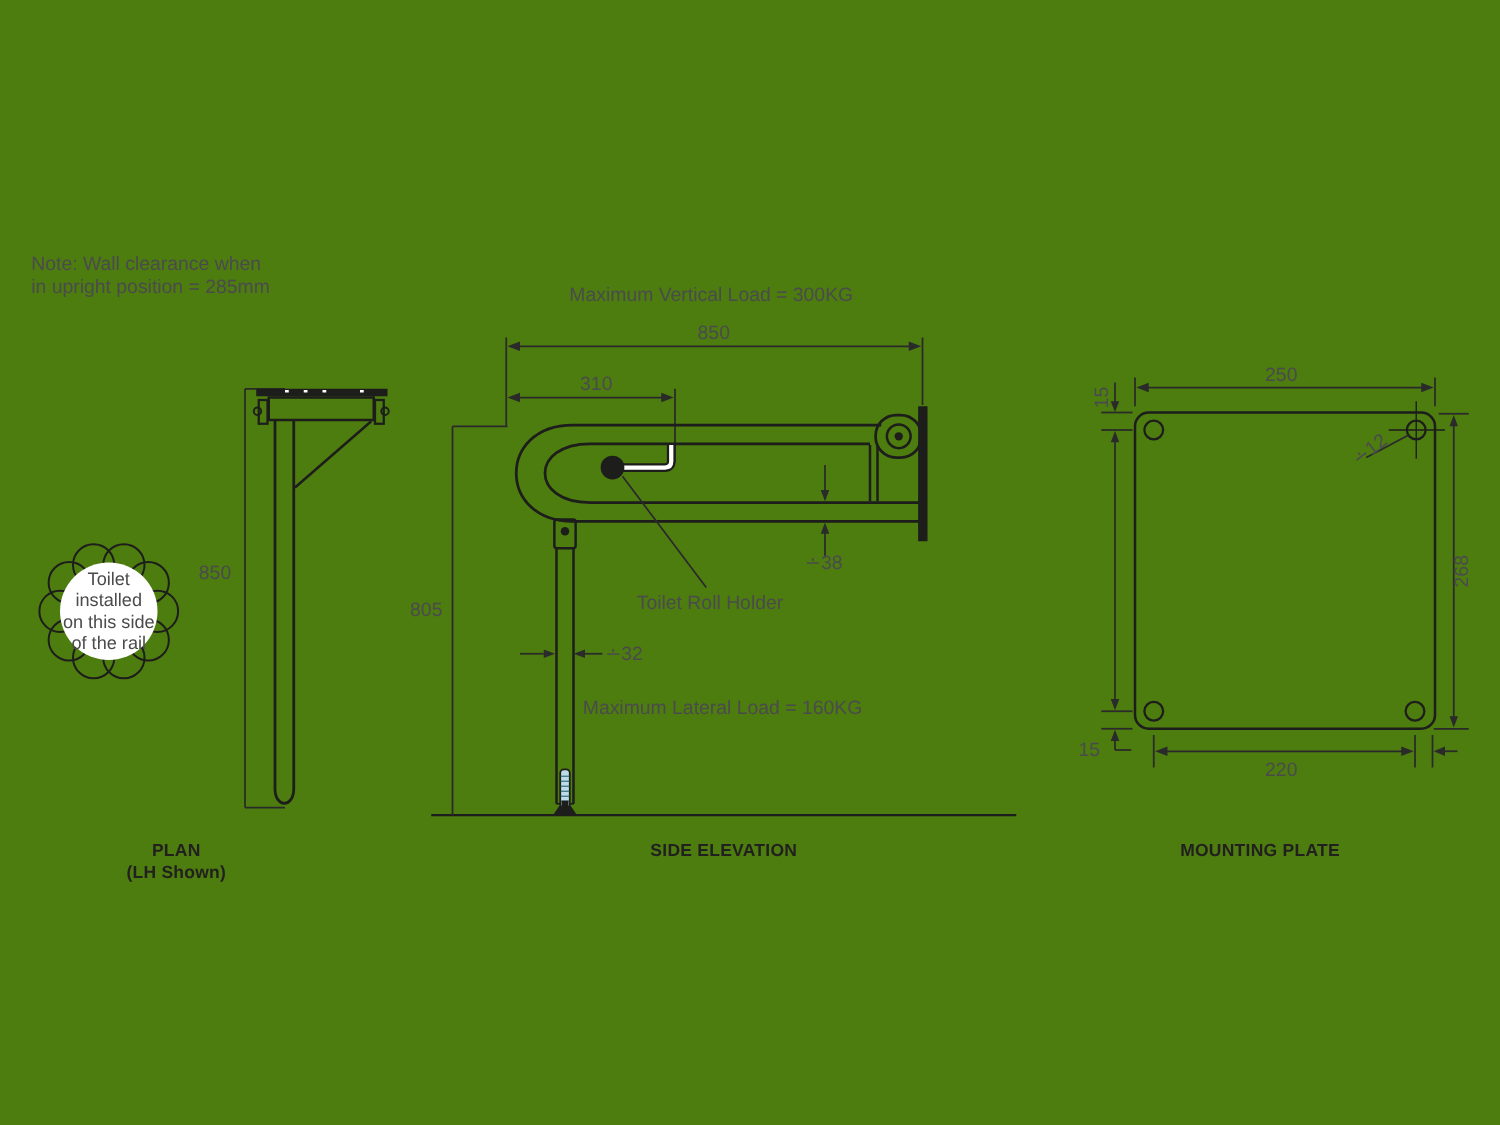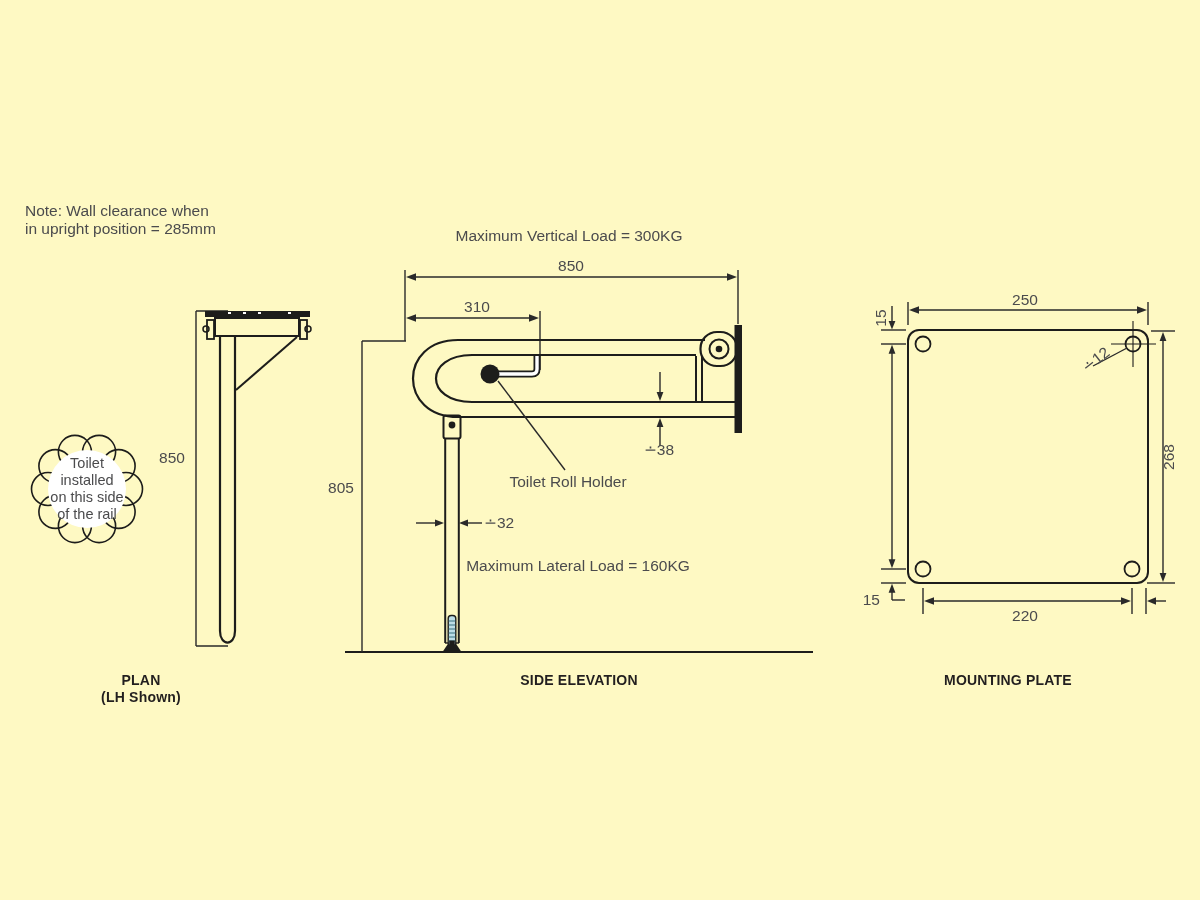--- a/index.html
+++ b/index.html
@@ -1,16 +1,16 @@
 <!DOCTYPE html>
 <html><head>
 <meta charset="utf-8">
 <style>
   html,body{margin:0;padding:0;background:#ffffff;}
-  .sheet{position:relative;width:1200px;height:900px;background:#fef9c3;overflow:hidden;
+  .sheet{position:relative;width:1200px;height:900px;background:#4d7c0f;overflow:hidden;
          font-family:"Liberation Sans",sans-serif;}
   svg{position:absolute;left:0;top:0;}
   .ln{stroke:#1d1d1b;fill:none;}
   .thin{stroke-width:1.1;}
   .dimln{stroke:#2a2a2a;stroke-width:1.4;fill:none;}
   .arr{fill:#2a2a2a;stroke:none;}
   .solid{fill:#1d1d1b;stroke:none;}
   text{font-family:"Liberation Sans",sans-serif;}
   .dim{font-size:15.5px;fill:#4b4b4d;}
   .note{font-size:15.5px;fill:#4b4b4d;}

